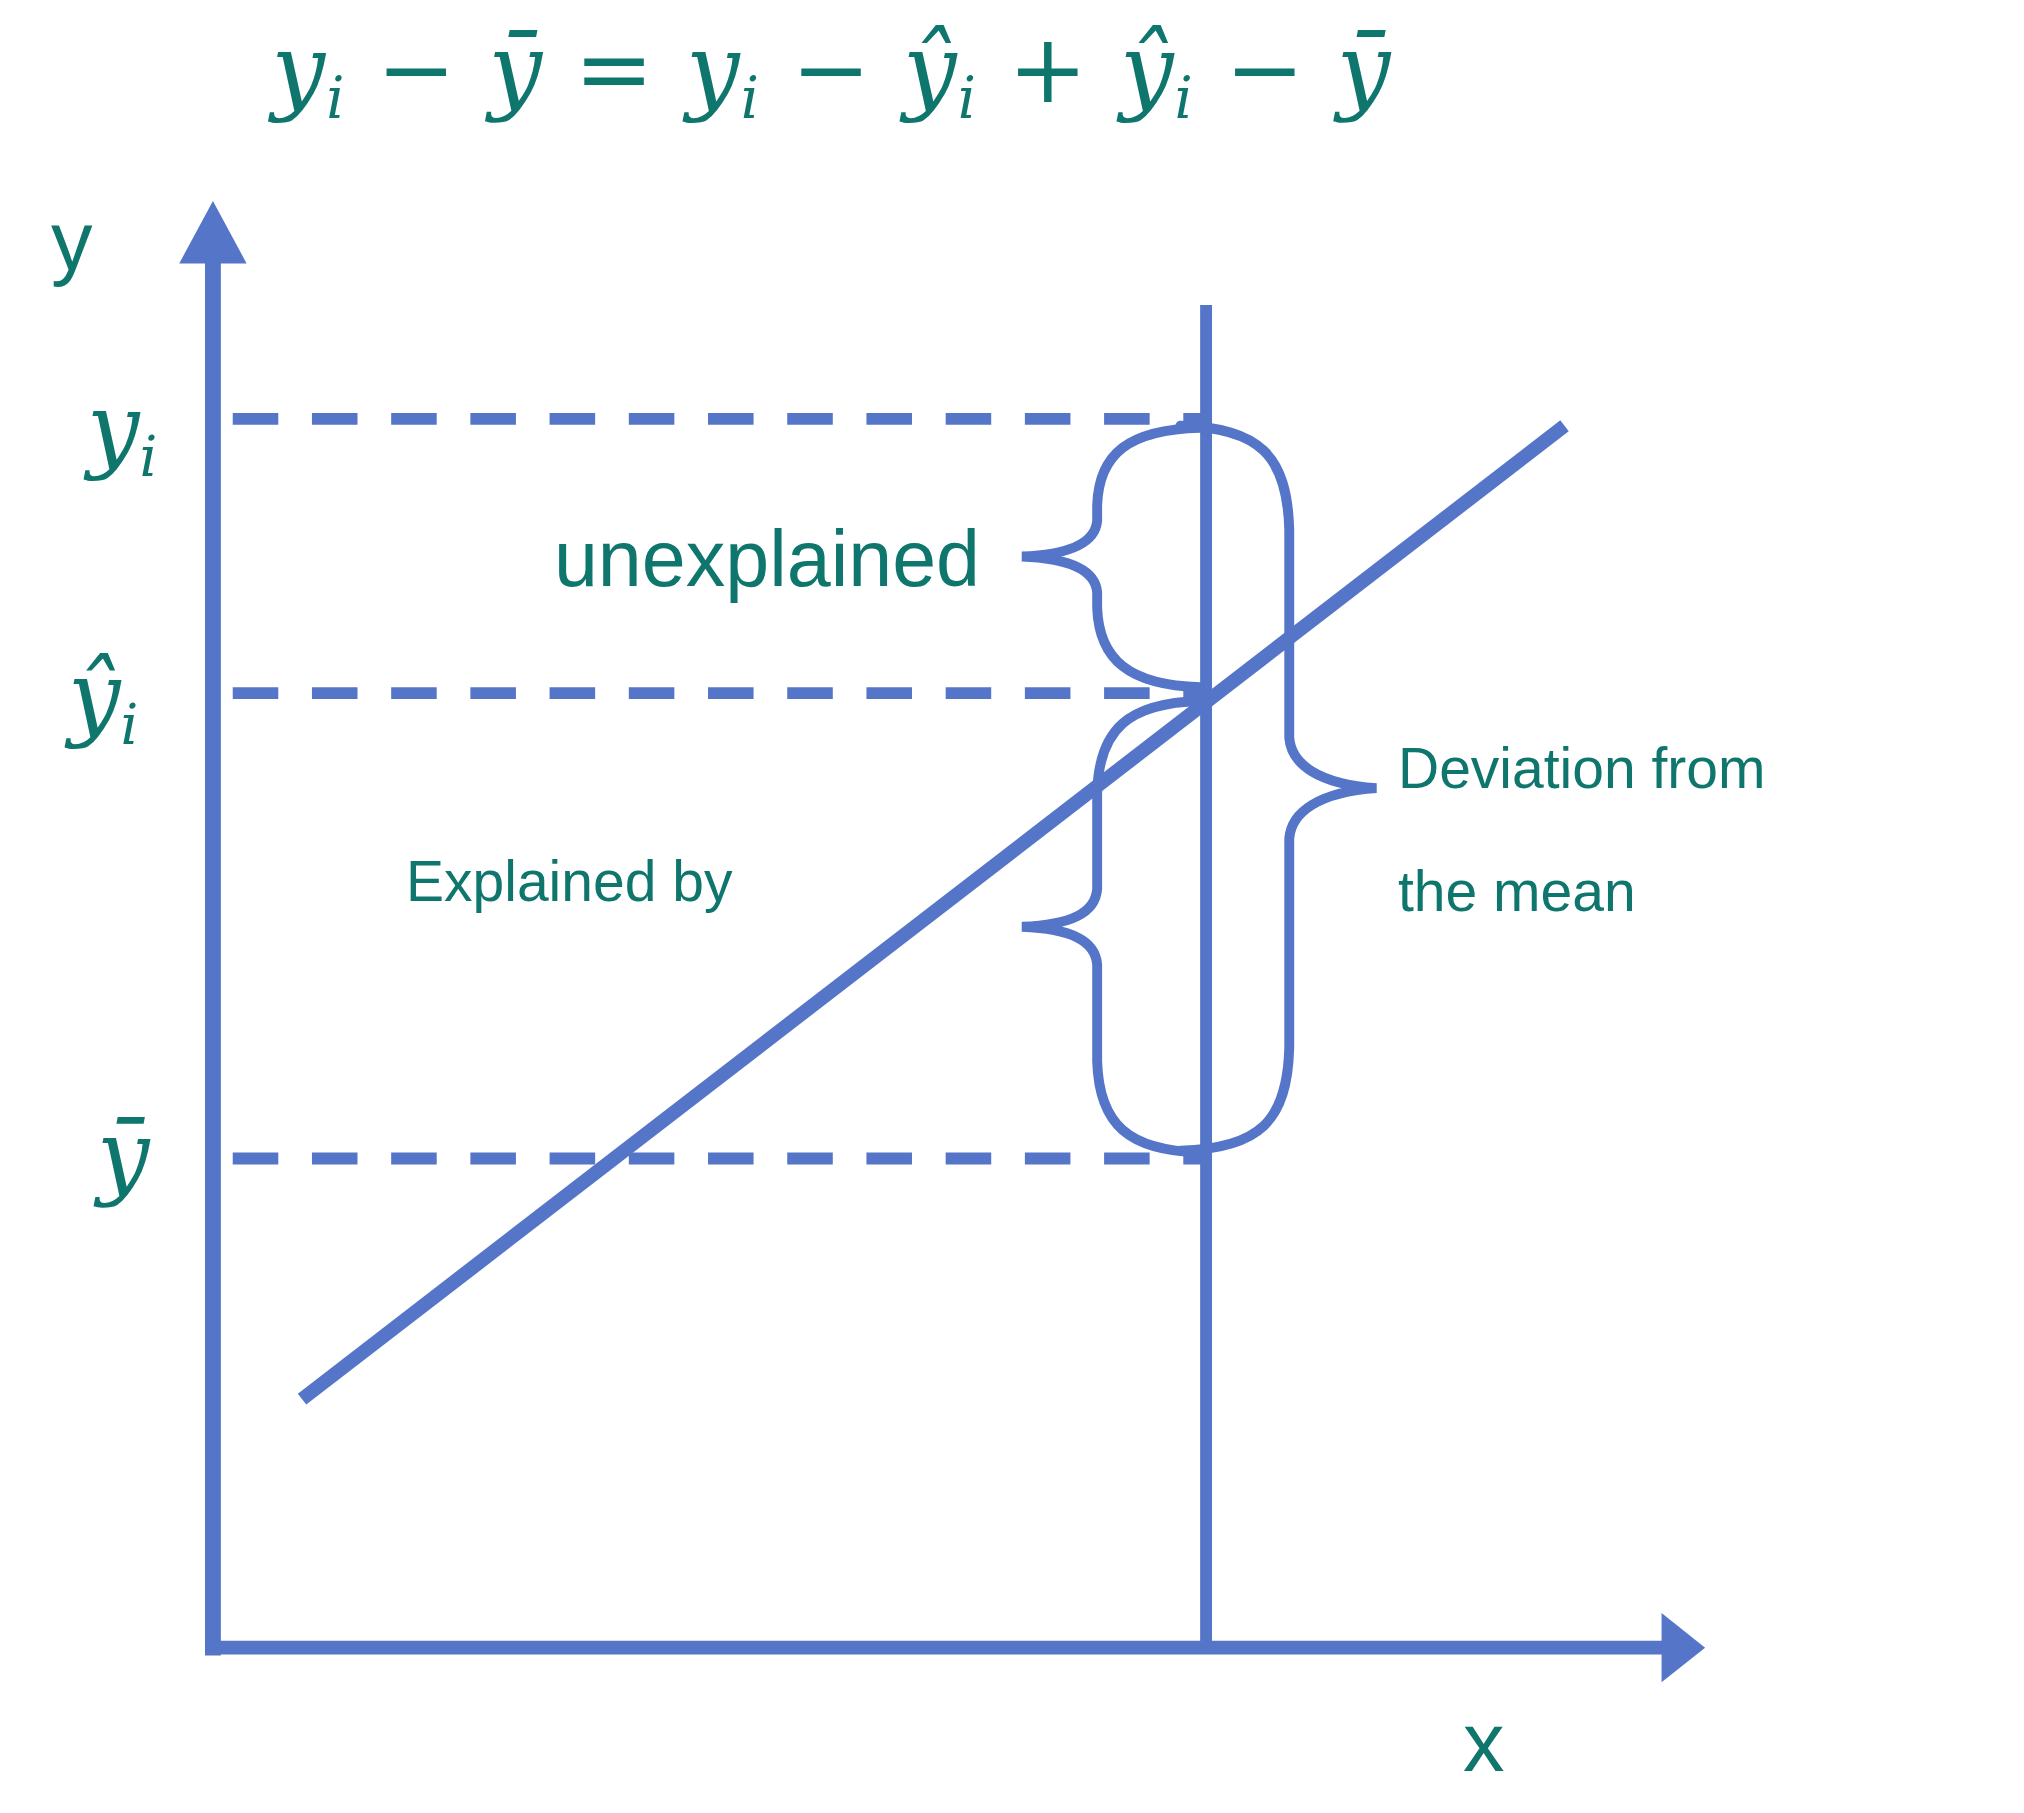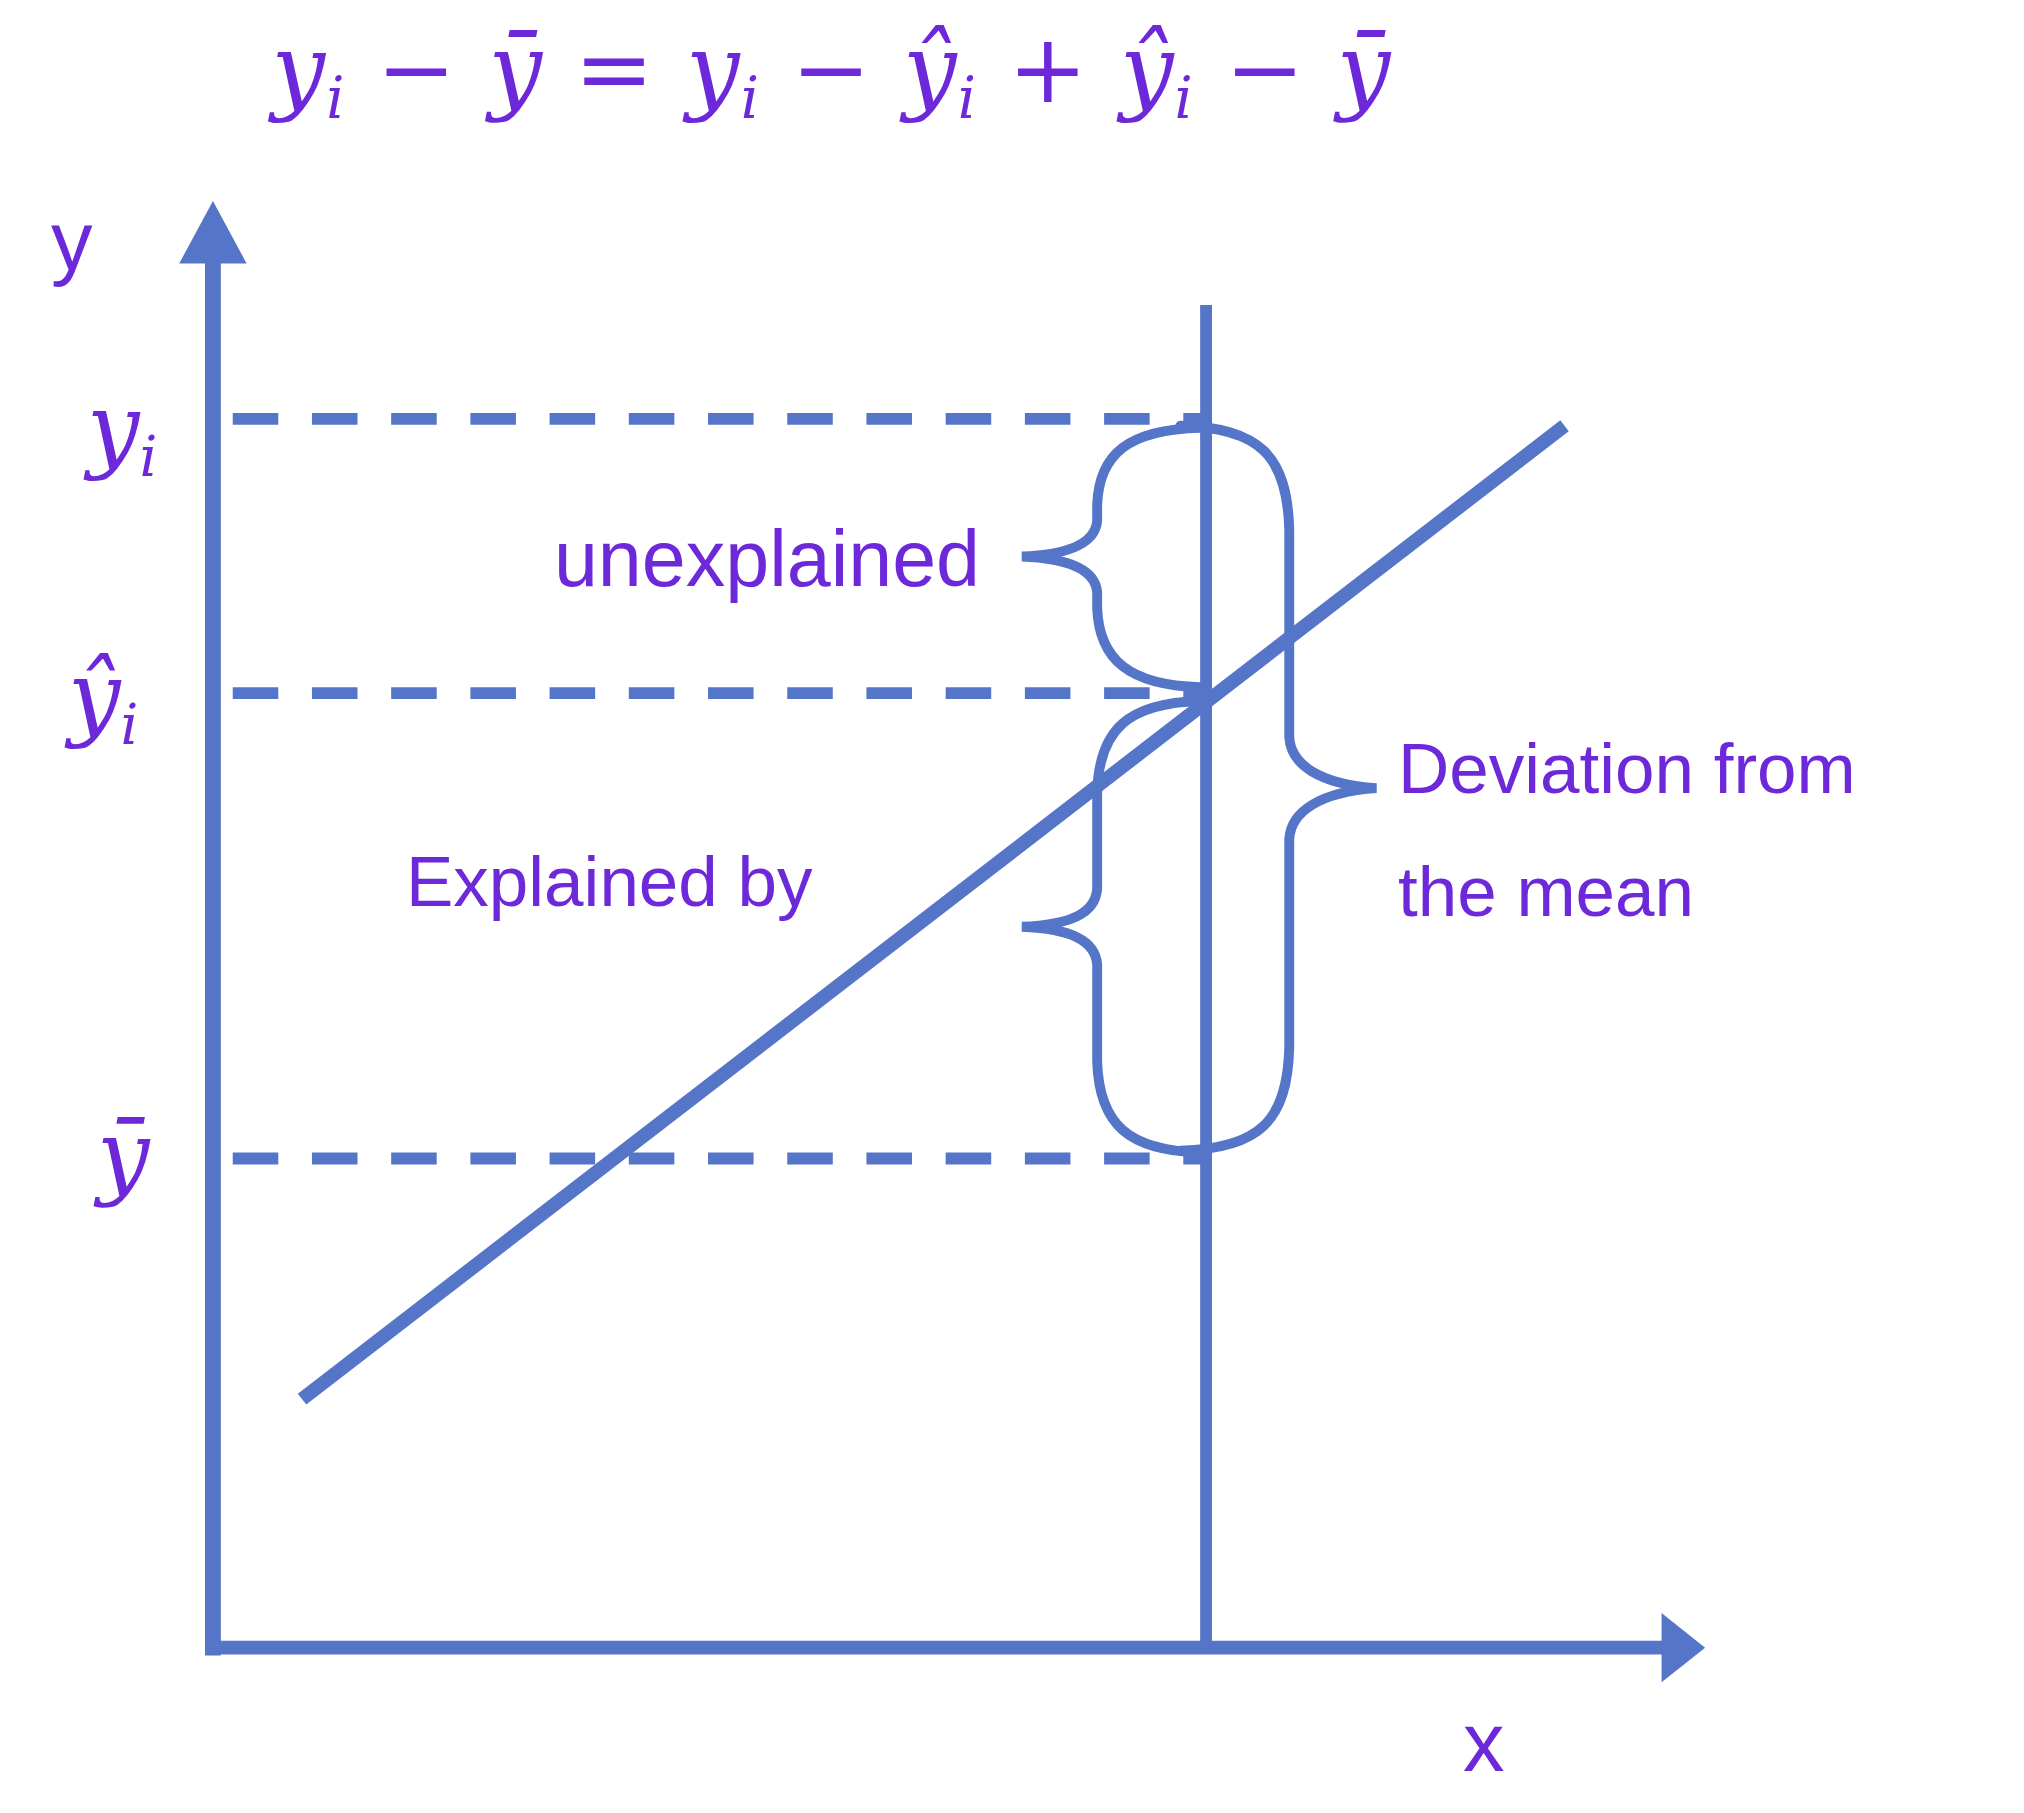--- a/index.html
+++ b/index.html
@@ -3,21 +3,21 @@
 <meta charset="utf-8">
 <style>
   html, body { margin: 0; padding: 0; background: #ffffff; }
   #screen {
     position: relative;
     width: 2025px;
     height: 1814px;
     background: #ffffff;
     overflow: hidden;
     font-family: "Liberation Sans", sans-serif;
-    color: #6d28d9;
+    color: #0f766e;
   }
   #diagram-svg { position: absolute; left: 0; top: 0; }
   .txt { position: absolute; white-space: nowrap; }
   .math {
     font-family: "DejaVu Serif", serif;
     font-style: italic;
     font-weight: 500;
   }
   .sub {
     font-size: 0.60em;
@@ -33,21 +33,21 @@
   }
   #y-axis-title { left: 51px; top: 194px; font-size: 83px; }
   #x-axis-title { left: 1463px; top: 1695px; font-size: 83px; }
   #tick-yi   { left: 87px;  top: 374px;  font-size: 93px; }
   #tick-yhat { left: 68px;  top: 642px;  font-size: 93px; }
   #tick-ybar { left: 97px;  top: 1101px; font-size: 93px; }
   #label-unexplained {
     left: 465px; top: 513px; width: 515px;
     text-align: right; font-size: 79px;
   }
-  .two-line { line-height: 123px; font-size: 71px; }
+  .two-line { line-height: 123px; font-size: 57px; }
   #label-explained { left: 388px; top: 820px; margin-left: 18px; }
   #label-deviation { left: 1398px; top: 707px; }
 </style>
 </head>
 <body>
 
 <div id="screen">
 
   <svg id="diagram-svg" width="2025" height="1814" viewBox="0 0 2045 1832">
 

